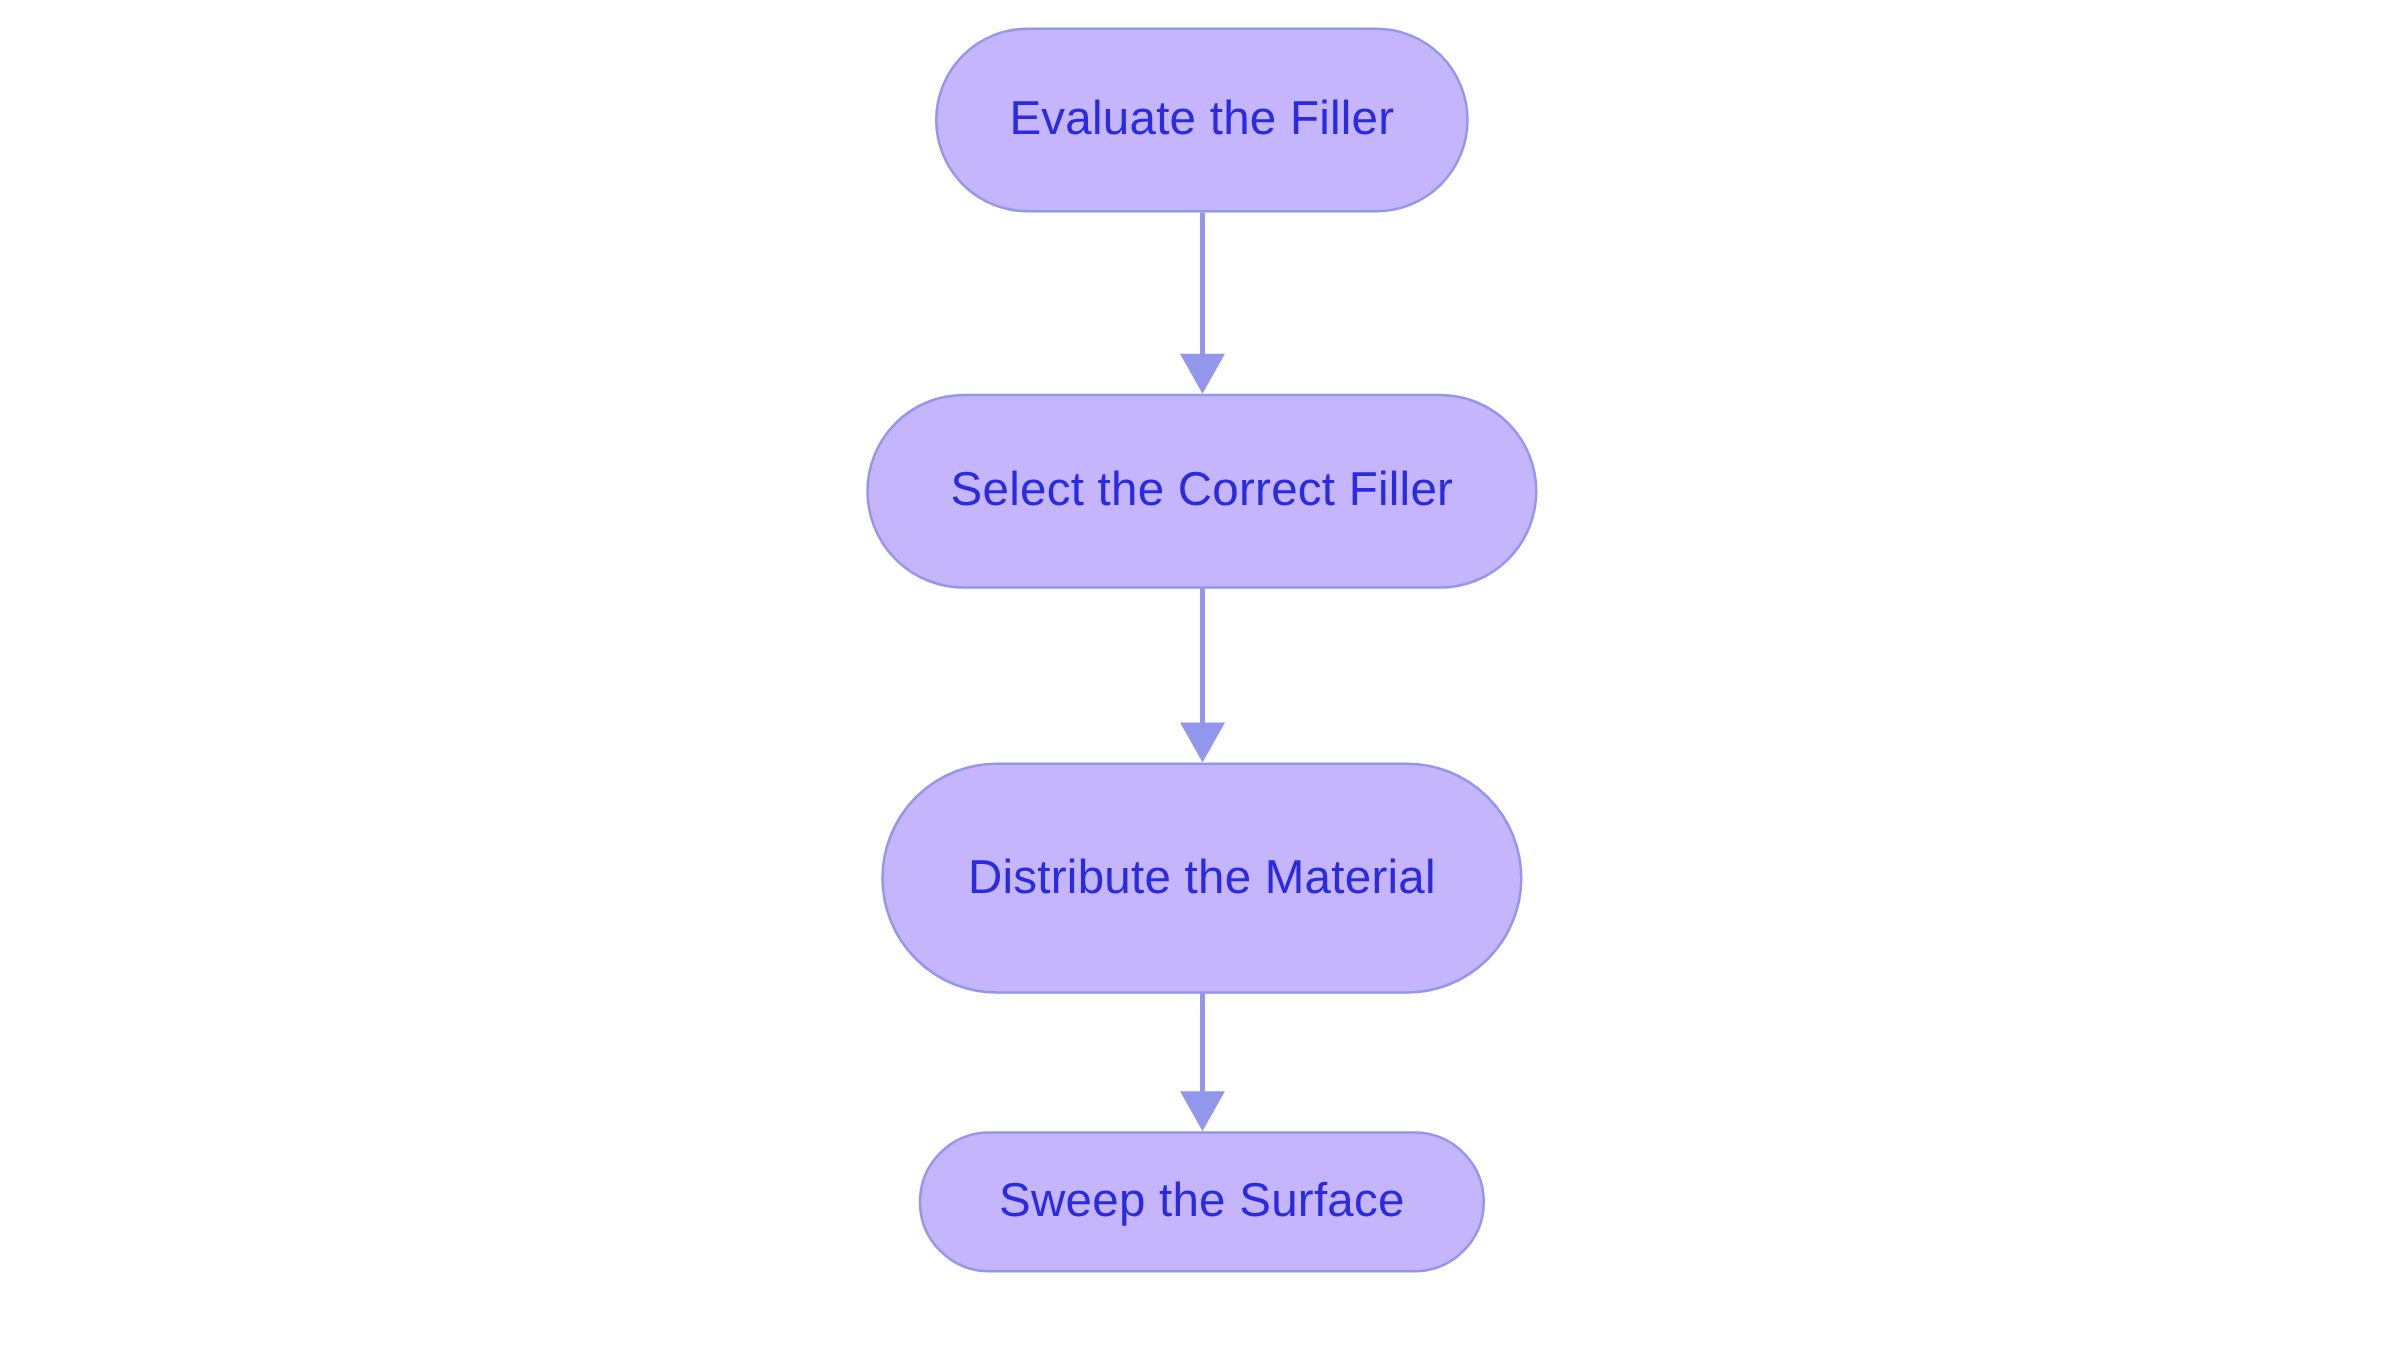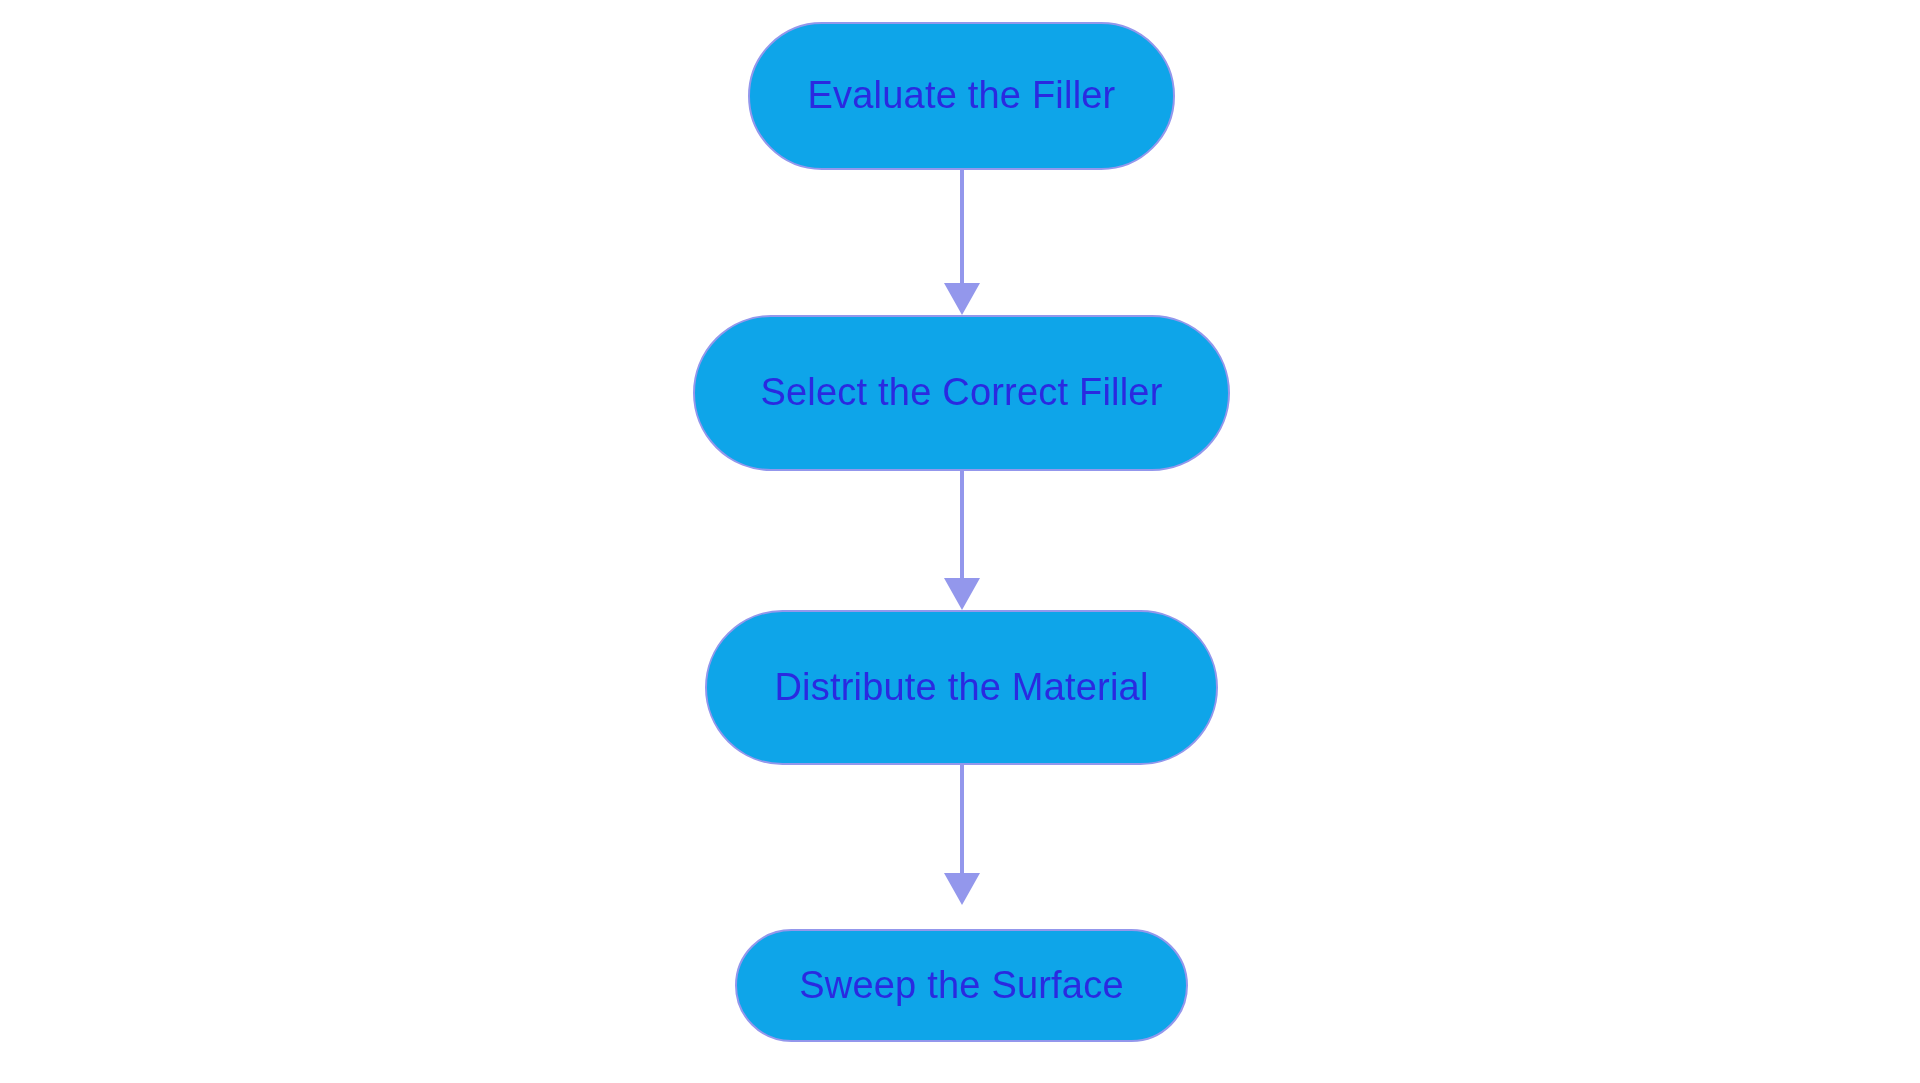--- a/index.html
+++ b/index.html
@@ -41,43 +41,43 @@
     height: 1083px;
     z-index: 2;
   }
 
   .flow-node {
     position: absolute;
     box-sizing: border-box;
     display: flex;
     align-items: center;
     justify-content: center;
-    background: #0ea5e9;
+    background: #c4b5fd;
     border: 2px solid #9397ec;
     border-radius: 999px;
     -webkit-font-smoothing: antialiased;
   }
 
   .flow-node-label {
     font-family: "Liberation Sans", sans-serif;
     font-size: 38px;
     font-weight: 400;
     color: #2a2ae0;
     letter-spacing: 0.2px;
     line-height: 1.1;
     white-space: nowrap;
     text-align: center;
     user-select: none;
   }
 
   
   #node-0 { left: 748px;  top: 22px;   width: 427px; height: 148px; }
   #node-1 { left: 693px;  top: 315px;  width: 537px; height: 156px; }
-  #node-2 { left: 705px;  top: 610px;  width: 513px; height: 155px; }
-  #node-3 { left: 735px;  top: 929px;  width: 453px; height: 113px; }
+  #node-2 { left: 705px;  top: 610px;  width: 513px; height: 185px; }
+  #node-3 { left: 735px;  top: 905px;  width: 453px; height: 113px; }
 </style>
 </head>
 <body>
 
 <div id="flowchart-canvas">
 
   <svg id="connector-layer" viewBox="0 0 1920 1083" width="1920" height="1083" xmlns="http://www.w3.org/2000/svg" aria-hidden="true">
 
     <g>
       <line x1="962" y1="170" x2="962" y2="298" stroke="#9397ec" stroke-width="4"></line>

